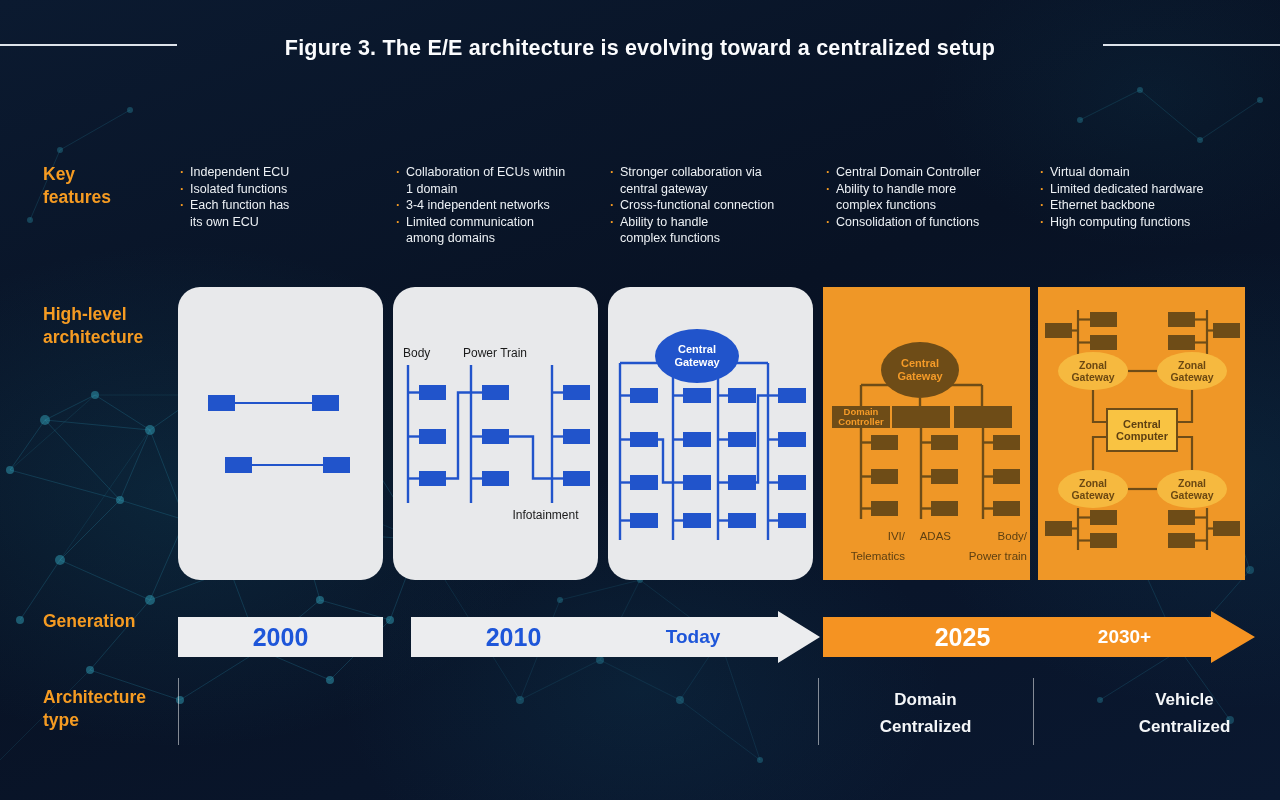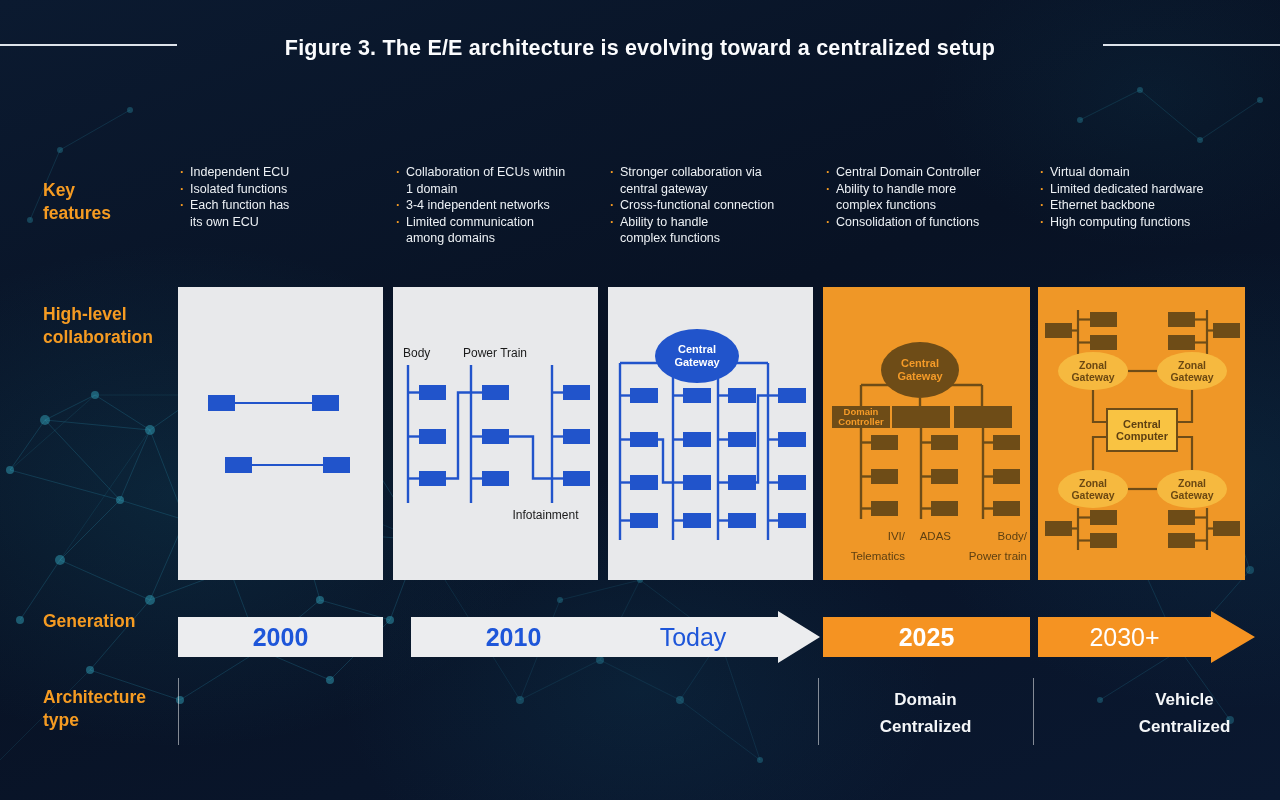--- a/index.html
+++ b/index.html
@@ -20,21 +20,21 @@
   .hr{position:absolute;top:44px;height:2px;background:#dde3ea;}
   .hr.left{left:0;width:177px;}
   .hr.right{left:1103px;width:177px;}
   .rowlabel{position:absolute;left:43px;color:#f59b22;font-weight:700;
     font-size:17.5px;line-height:1.34;}
   .kf-col{position:absolute;top:164px;width:214px;color:#edf1f5;
     font-size:12.5px;line-height:16.5px;}
   .kf-item{display:flex;}
   .kf-item .b{color:#f59b22;flex:0 0 10px;width:10px;font-weight:700;}
   .panel{position:absolute;top:287px;height:293px;}
-  .panel.light{background:#e8e9eb;}
+  .panel.light{background:#e8e9eb;border-radius:22px;}
   .panel.orange{background:#ef9727;}
   .panel svg{position:absolute;left:0;top:0;}
   .ellipse{position:absolute;border-radius:50%;display:flex;align-items:center;
     justify-content:center;text-align:center;font-weight:700;}
   .ellipse.blue{background:#2154cb;color:#fff;font-size:11px;line-height:13px;}
   .ellipse.brown{background:#6e4c17;color:#f59b28;font-size:11px;line-height:13px;}
   .ellipse.zonal{background:#f6b93f;color:#6b4812;font-size:10.5px;line-height:12px;}
   .bus-label{position:absolute;color:#1a1a1a;font-size:12px;}
   .dc-text{position:absolute;left:9px;top:119px;width:58px;height:22px;display:flex;
     align-items:center;justify-content:center;text-align:center;
@@ -44,21 +44,21 @@
   .cc-box{position:absolute;left:68px;top:121px;width:72px;height:44px;box-sizing:border-box;
     background:#f9c342;border:2px solid #6e4c17;display:flex;align-items:center;
     justify-content:center;text-align:center;color:#5e4012;font-weight:700;
     font-size:11px;line-height:12.5px;}
   .gen-box{position:absolute;top:617px;height:40px;display:flex;align-items:center;
     justify-content:center;font-weight:700;font-size:25px;}
   .gen-box.light{background:#ecedef;color:#1e56d9;}
   .gen-box.orange{background:#f59322;color:#fff;}
   .gen-arrow{position:absolute;top:611px;height:52px;}
   .gen-arrow-label{position:absolute;top:617px;height:40px;display:flex;align-items:center;
-    justify-content:center;font-weight:400;font-size:25px;}
+    justify-content:center;font-weight:700;font-size:19px;}
   .gen-arrow-label.blue{color:#1e56d9;}
   .gen-arrow-label.white{color:#fff;}
   .divider{position:absolute;top:678px;width:1px;height:67px;background:rgba(255,255,255,.5);}
   .type-label{position:absolute;color:#f4f6f8;font-weight:700;text-align:center;
     font-size:17px;line-height:27px;}
 </style>
 </head>
 <body>
 
 <div class="canvas">
@@ -186,24 +186,24 @@
         <circle cx="130" cy="110" r="3"></circle>
           <circle cx="30" cy="220" r="3"></circle>
       </g>
     </g>
   </svg>
 
   <div class="hr left"></div>
   <div class="hr right"></div>
   <div class="title" data-bind="title">Figure 3. The E/E architecture is evolving toward a centralized setup</div>
 
-  <div class="rowlabel" style="top:163px;margin-top:16px;" data-bind="row_labels.key_features">Key
+  <div class="rowlabel" style="top:163px;" data-bind="row_labels.key_features">Key
 features</div>
   <div class="rowlabel" style="top:303px;" data-bind="row_labels.high_level_architecture">High-level
-collaboration</div>
+architecture</div>
   <div class="rowlabel" style="top:610px;" data-bind="row_labels.generation">Generation</div>
   <div class="rowlabel" style="top:686px;" data-bind="row_labels.architecture_type">Architecture
 type</div>
 
   <div class="kf-col" style="left:180px;">
     <div class="kf-item">
         <span class="b" data-bind="key_features.bullet">·</span>
         <span data-bind="key_features.columns.0.items.0">Independent ECU</span>
       </div>
     <div class="kf-item">
@@ -480,21 +480,21 @@
     <div class="cc-box" data-bind="architecture_panels.vehicle_2030.central_computer">Central
 Computer</div>
   </div>
 
   <div class="gen-box light" style="left:178px;width:205px;" data-bind="generation.labels.0">2000</div>
   <div class="gen-box light" style="left:393px;width:205px;margin-left:18px;" data-bind="generation.labels.1">2010</div>
   <svg class="gen-arrow" style="left:608px;" width="212" height="52" viewBox="0 0 212 52">
     <path d="M0,6 H170 V0 L212,26 L170,52 V46 H0 Z" fill="#ecedef"></path>
   </svg>
   <div class="gen-arrow-label blue" style="left:608px;width:170px;" data-bind="generation.labels.2">Today</div>
-  <div class="gen-box orange" style="left:823px;width:207px;" data-bind="generation.labels.3">2025</div>
+  <div class="gen-box orange" style="left:823px;width:207px;padding-left:36px;" data-bind="generation.labels.3">2025</div>
   <svg class="gen-arrow" style="left:1038px;" width="217" height="52" viewBox="0 0 217 52">
     <path d="M0,6 H173 V0 L217,26 L173,52 V46 H0 Z" fill="#f59322"></path>
   </svg>
   <div class="gen-arrow-label white" style="left:1038px;width:173px;" data-bind="generation.labels.4">2030+</div>
 
   <div class="divider" style="left:178px;"></div>
   <div class="divider" style="left:818px;"></div>
   <div class="divider" style="left:1033px;"></div>
   <div class="type-label" style="left:820px;width:211px;top:686px;" data-bind="architecture_types.1">Domain
 Centralized</div>

